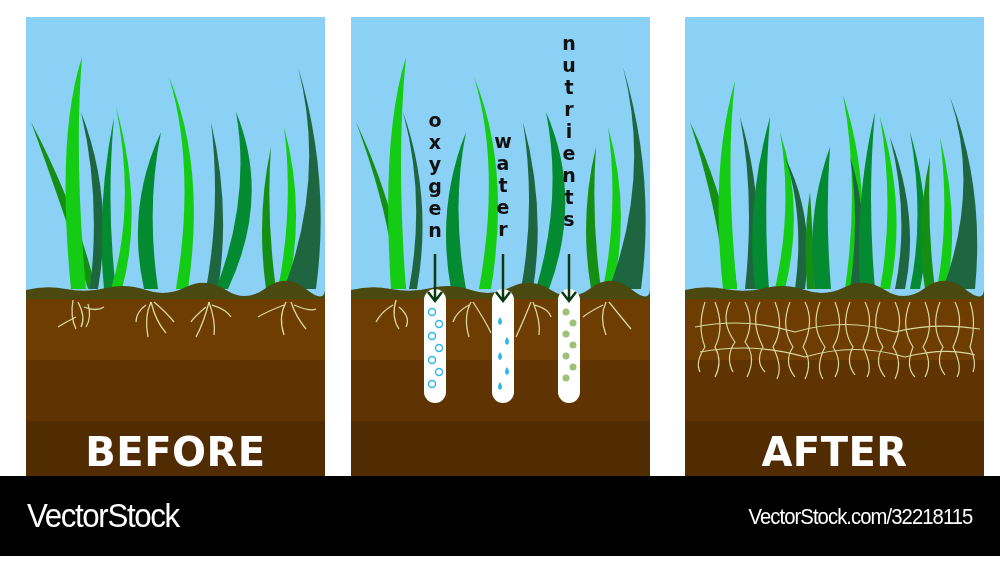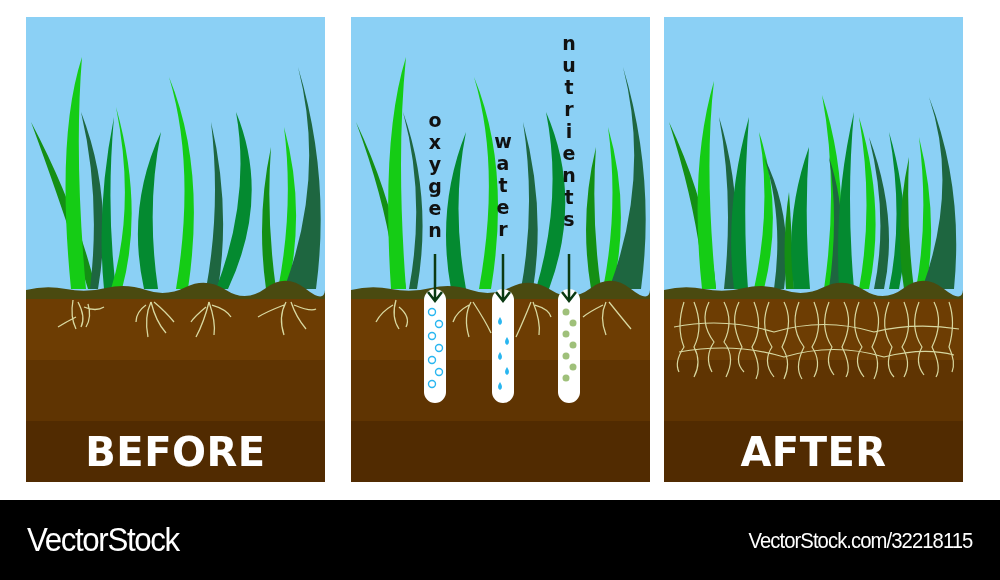--- a/index.html
+++ b/index.html
@@ -1,21 +1,21 @@
 <!DOCTYPE html>
 <html><head>
 <meta charset="utf-8">
 <style>
   html, body { margin:0; padding:0; }
   body { width:1000px; height:580px; background:#ffffff; position:relative; overflow:hidden; font-family:"DejaVu Sans", sans-serif; }
   .panel { position:absolute; top:17px; width:299px; height:465px; overflow:hidden; }
   .panel svg { position:absolute; left:0; top:0; }
   .label { position:absolute; left:0; right:0; top:404px; height:61px; display:flex; align-items:center; justify-content:center; color:#ffffff; font-weight:bold; font-size:40px; letter-spacing:0.5px; font-family:"DejaVu Sans", sans-serif; }
   .vword { position:absolute; display:flex; flex-direction:column; align-items:center; font-family:"DejaVu Sans", sans-serif; font-weight:bold; font-size:19px; line-height:22px; color:#111111; }
-  .footer { position:absolute; left:0; top:500px; width:1000px; height:80px; background:#000000; }
+  .footer { position:absolute; left:0; top:476px; width:1000px; height:80px; background:#000000; }
   .brand { position:absolute; left:27px; top:20px; color:#ffffff; font-family:"Liberation Sans", sans-serif; font-size:34px; letter-spacing:-1.5px; transform:scaleX(0.92); transform-origin:left; }
   .brand-url { position:absolute; right:28px; top:28px; color:#ffffff; font-family:"Liberation Sans", sans-serif; font-size:22px; letter-spacing:-1px; transform:scaleX(0.92); transform-origin:right; }
 </style>
 </head>
 <body>
 
 <div class="panel" style="left:26px;">
   <svg width="299" height="465" viewBox="0 0 299 465">
     <rect x="0" y="0" width="299" height="280" fill="#8bd0f5"></rect>
     <rect x="0" y="280" width="299" height="63" fill="#6d3d03"></rect>
@@ -128,21 +128,21 @@
     <span>t</span>
     <span>r</span>
     <span>i</span>
     <span>e</span>
     <span>n</span>
     <span>t</span>
     <span>s</span>
   </div>
 </div>
 
-<div class="panel" style="left:664px;text-align:center;">
+<div class="panel" style="left:685px;text-align:center;">
   <svg width="299" height="465" viewBox="0 0 299 465">
     <rect x="0" y="0" width="299" height="280" fill="#8bd0f5"></rect>
     <rect x="0" y="280" width="299" height="63" fill="#6d3d03"></rect>
     <rect x="0" y="343" width="299" height="61" fill="#5f3402"></rect>
     <rect x="0" y="404" width="299" height="61" fill="#512b01"></rect>
     <g>
       <path d="M5,105 Q35,200 40,272 L52,272 Q45,190 5,105Z" fill="#148f14"></path>
       <path d="M50,64 Q25,150 38,272 L52,272 Q40,150 50,64Z" fill="#15cc15"></path>
       <path d="M55,100 Q70,180 60,272 L70,272 Q80,180 55,100Z" fill="#1e6640"></path>
       <path d="M85,100 Q60,190 70,272 L84,272 Q78,190 85,100Z" fill="#048a30"></path>

